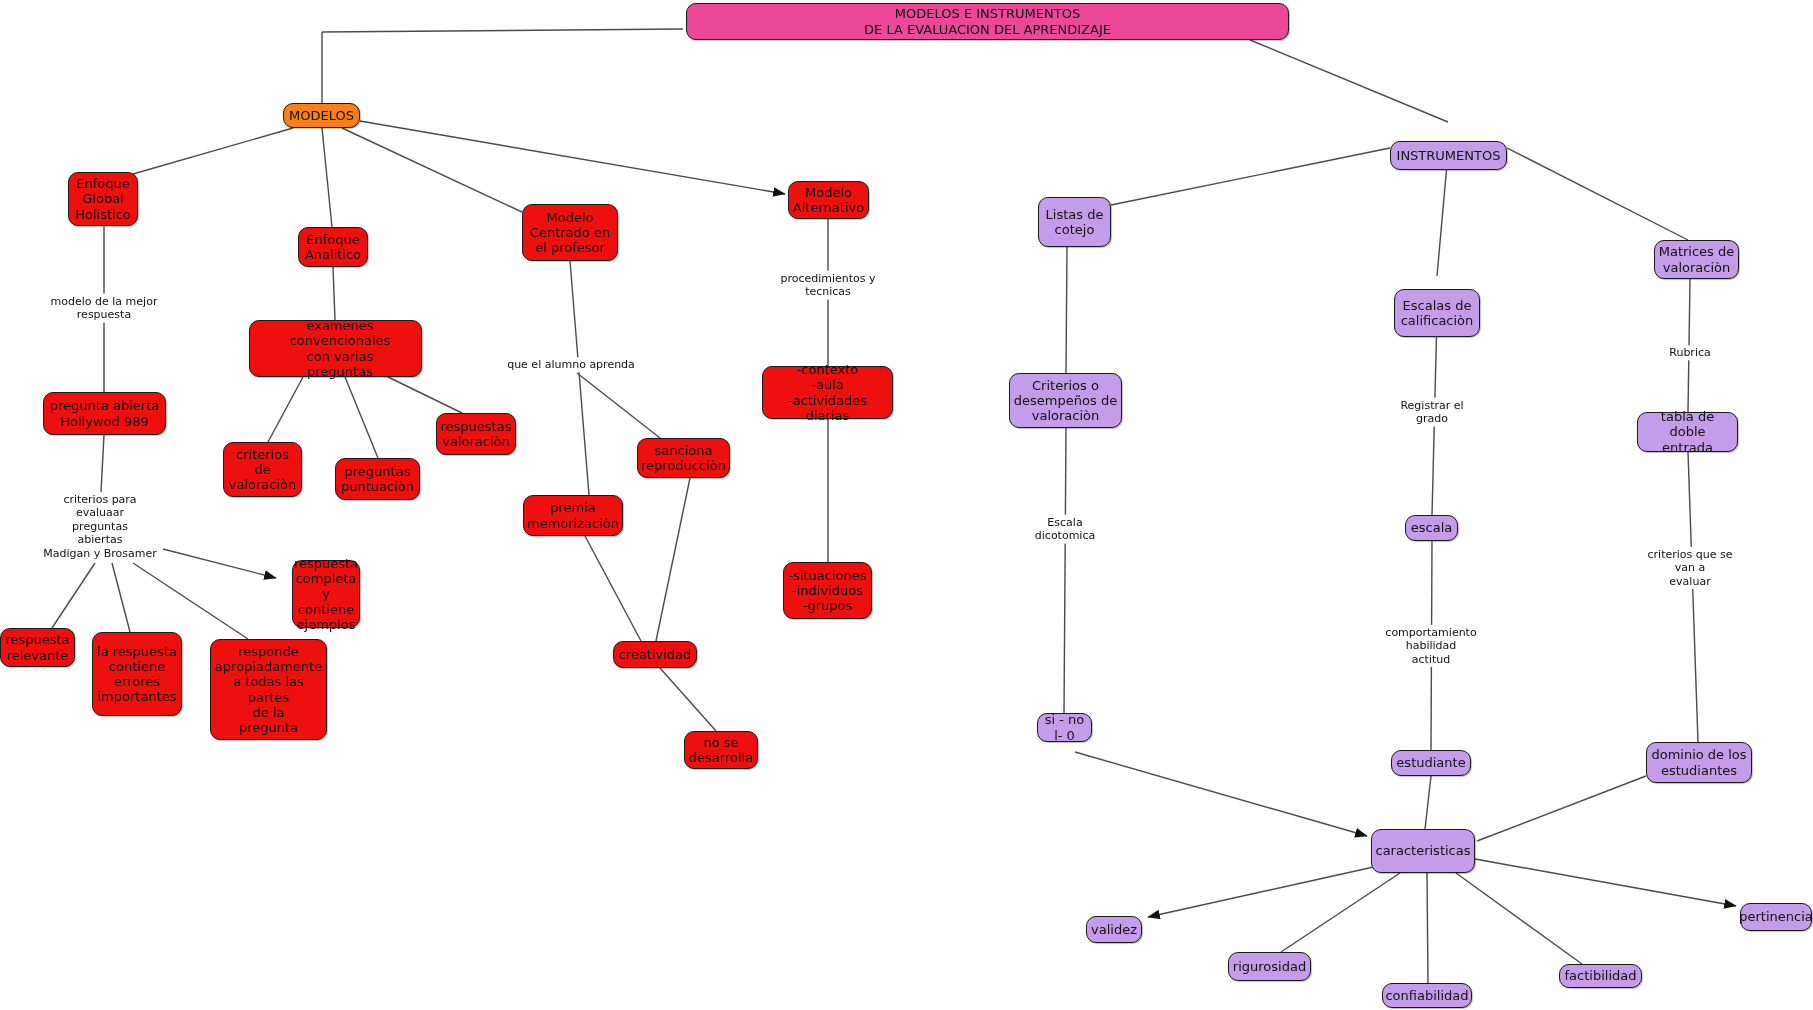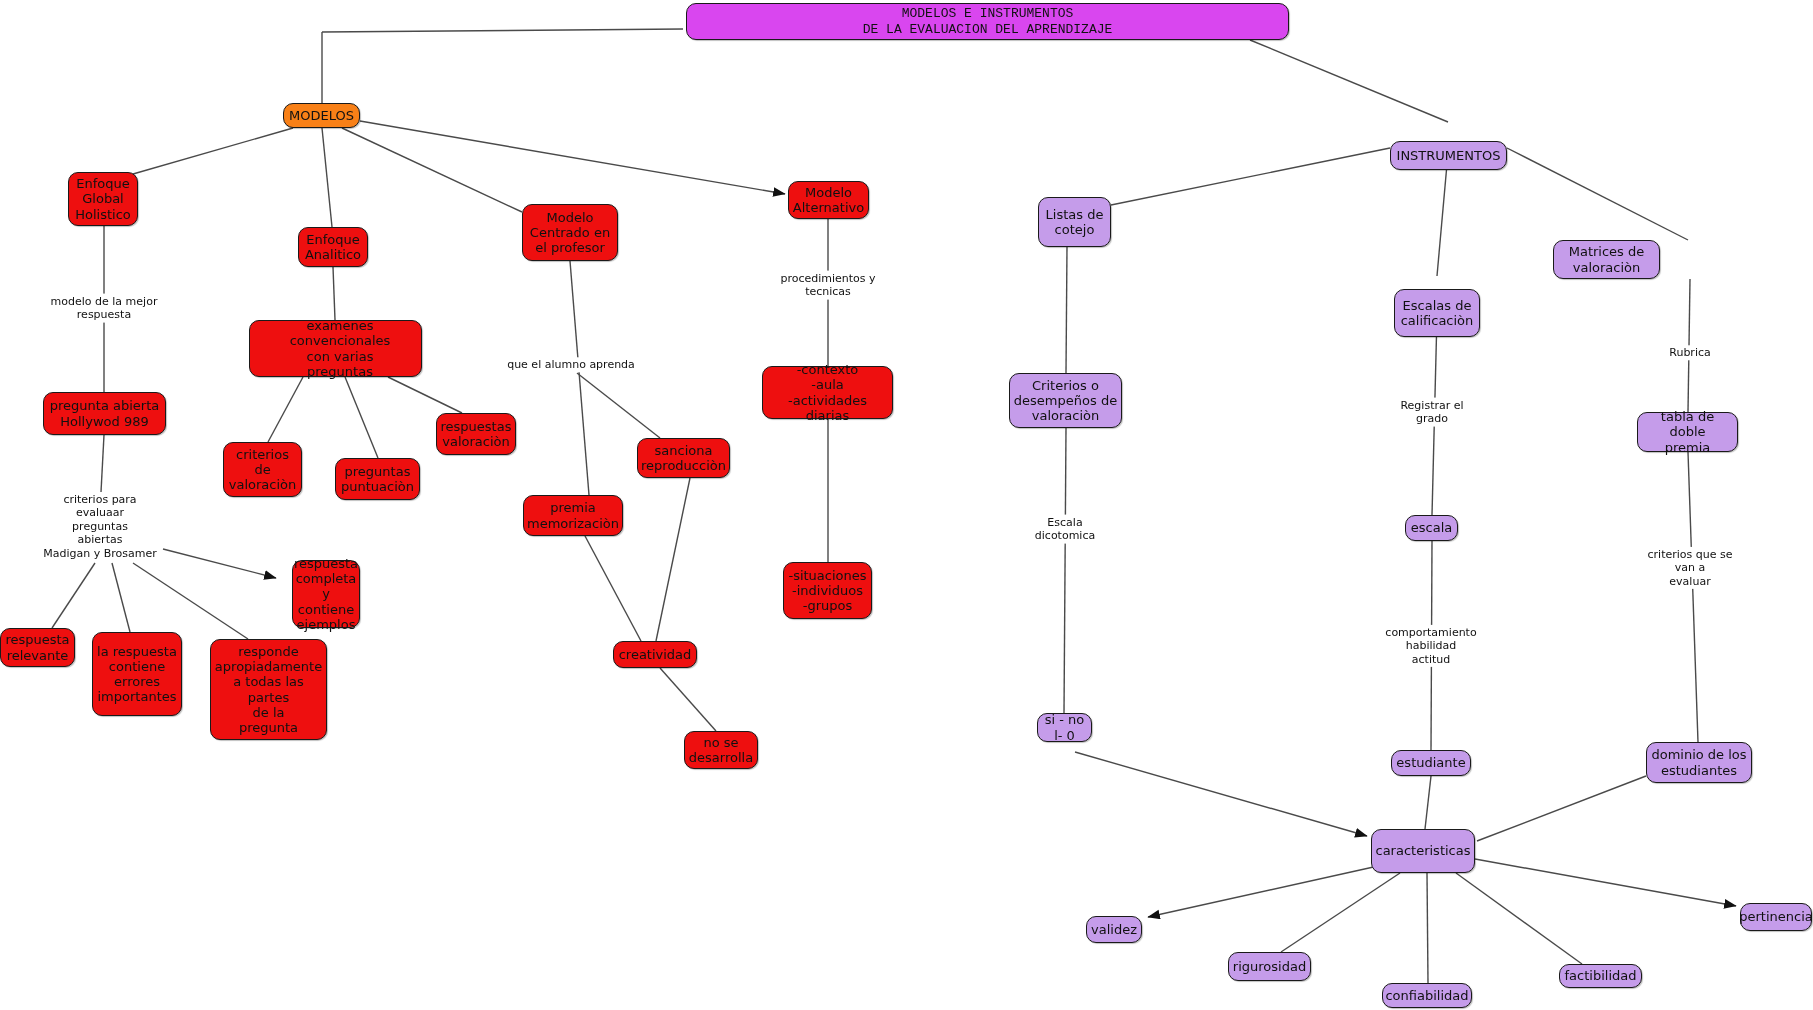--- a/index.html
+++ b/index.html
@@ -8,21 +8,21 @@
     font-family:"DejaVu Sans","Liberation Sans",sans-serif;
   }
   #edges{position:absolute;left:0;top:0;width:1813px;height:1010px;}
   .node{
     position:absolute;display:flex;align-items:center;justify-content:center;
     text-align:center;white-space:pre-line;box-sizing:border-box;
     border:1.4px solid #1a1a1a;border-radius:10px;
     font-size:13px;line-height:1.16;color:#111;padding:1px 3px;
     box-shadow:1px 1px 1px rgba(0,0,0,0.25);
   }
-  .node.green{background:#d946ef;font-family:Liberation Mono, monospace;}
+  .node.green{background:#ec4899;}
   .node.orange{background:#f88017;}
   .node.red{background:#ee0f0f;}
   .node.purple{background:#c59cea;}
   .edge-label{
     position:absolute;transform:translate(-50%,-50%);
     text-align:center;white-space:pre-line;background:#ffffff;
     font-size:11px;line-height:1.22;color:#111;padding:1px 3px;
   }
 </style>
 </head>
@@ -150,27 +150,27 @@
     <div class="node red" style="left: 762px; top: 366px; width: 131px; height: 53px;">-contexto
 -aula
 -actividades diarias</div>
     <div class="node red" style="left: 783px; top: 562px; width: 89px; height: 57px;">-situaciones
 -individuos
 -grupos</div>
     <div class="node purple" style="left: 1038px; top: 197px; width: 73px; height: 50px;">Listas de
 cotejo</div>
     <div class="node purple" style="left: 1394px; top: 289px; width: 86px; height: 48px;">Escalas de
 calificaciòn</div>
-    <div class="node purple" style="left: 1553px; top: 240px; width: 107px; height: 39px;">Matrices de
+    <div class="node purple" style="left: 1654px; top: 240px; width: 85px; height: 39px;">Matrices de
 valoraciòn</div>
     <div class="node purple" style="left: 1009px; top: 373px; width: 113px; height: 55px;">Criterios o
 desempeños de
 valoraciòn</div>
     <div class="node purple" style="left: 1637px; top: 412px; width: 101px; height: 40px;">tabla de doble
-premia</div>
+entrada</div>
     <div class="node purple" style="left: 1037px; top: 713px; width: 55px; height: 29px;">si - no
 l- 0</div>
     <div class="node purple" style="left: 1405px; top: 515px; width: 53px; height: 26px;">escala</div>
     <div class="node purple" style="left: 1391px; top: 750px; width: 80px; height: 26px;">estudiante</div>
     <div class="node purple" style="left: 1646px; top: 742px; width: 106px; height: 41px;">dominio de los
 estudiantes</div>
     <div class="node purple" style="left: 1371px; top: 829px; width: 104px; height: 44px;">caracteristicas</div>
     <div class="node purple" style="left: 1086px; top: 916px; width: 56px; height: 27px;">validez</div>
     <div class="node purple" style="left: 1228px; top: 952px; width: 83px; height: 29px;">rigurosidad</div>
     <div class="node purple" style="left: 1382px; top: 983px; width: 90px; height: 25px;">confiabilidad</div>

